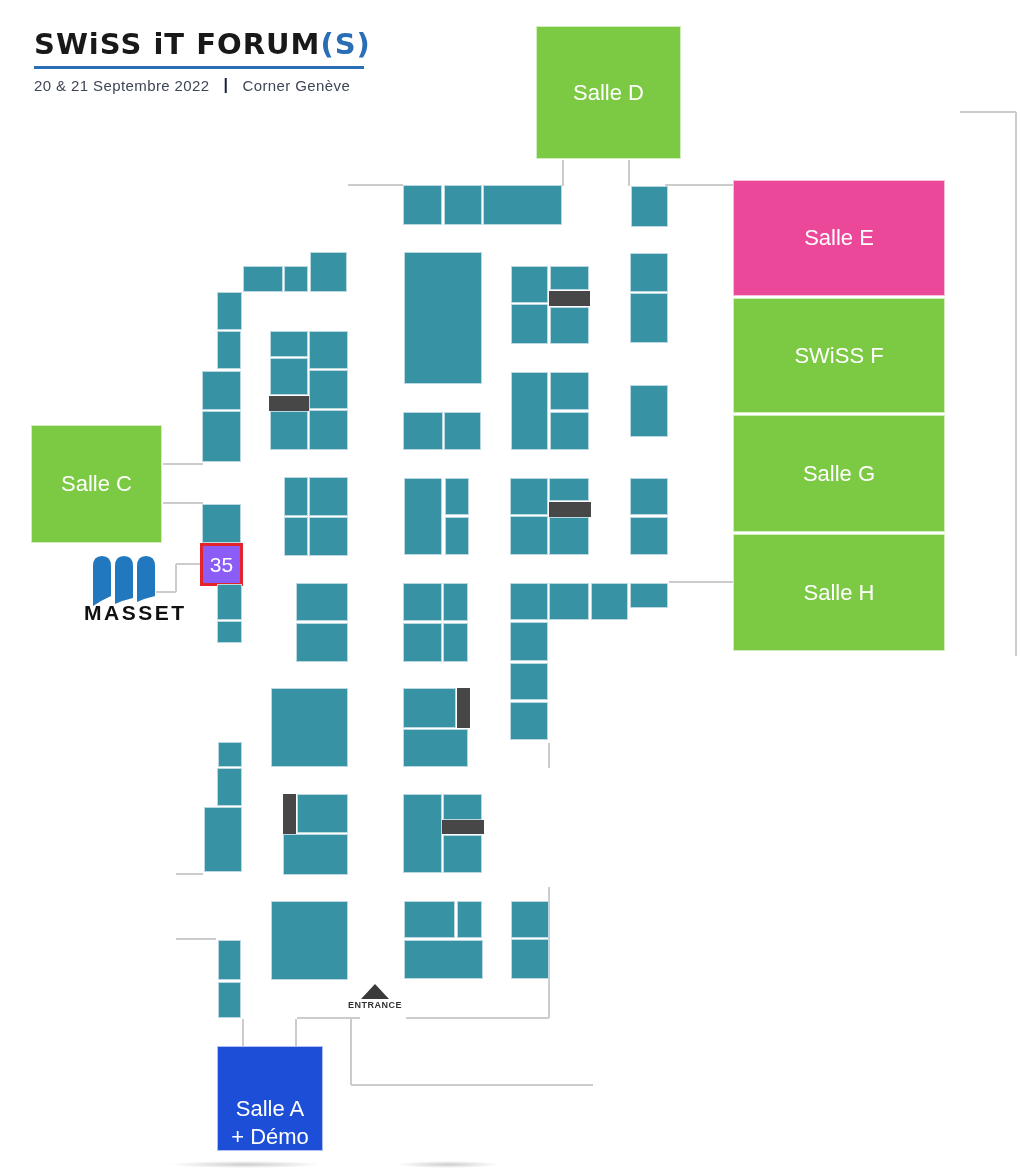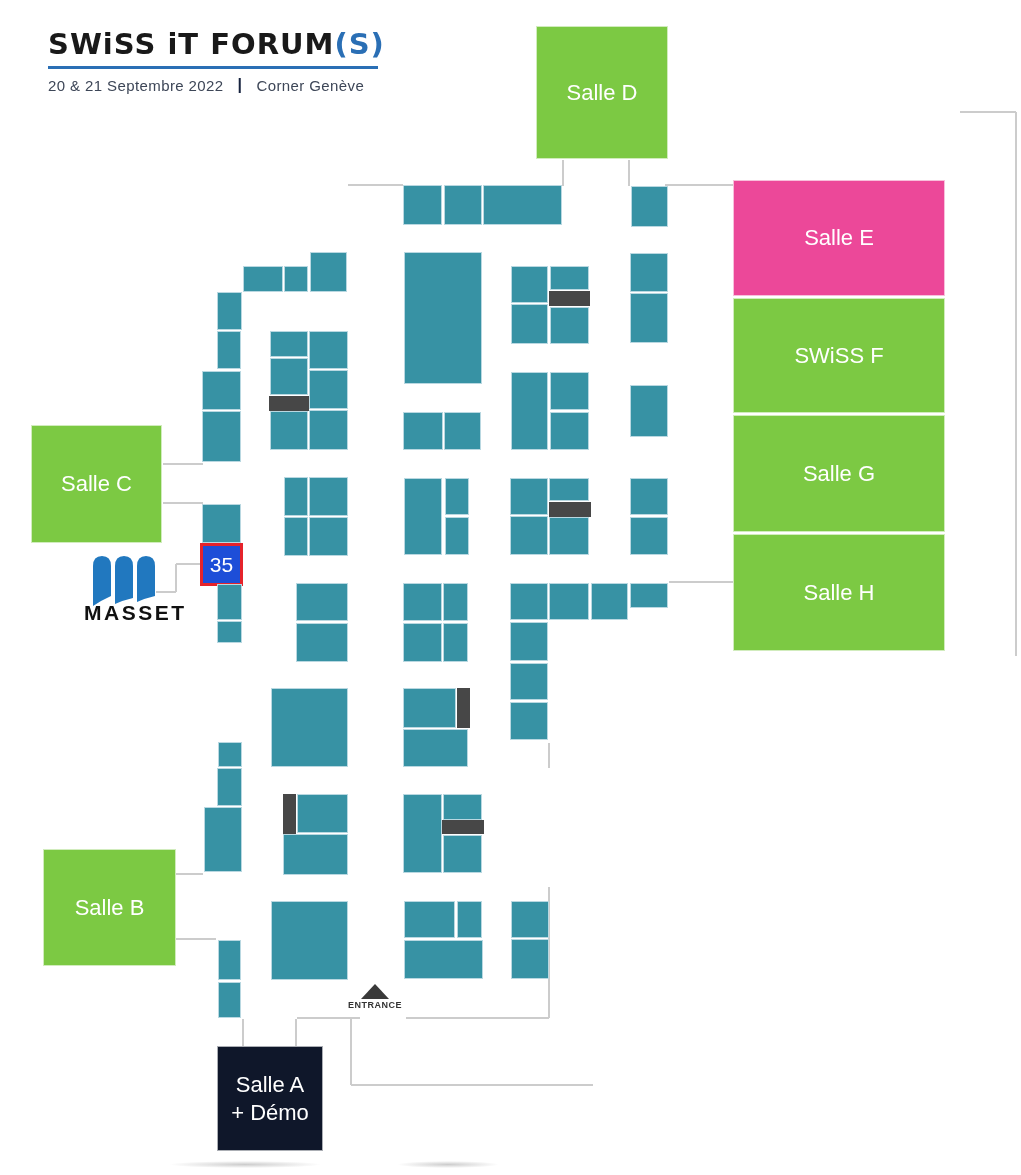--- a/index.html
+++ b/index.html
@@ -9,35 +9,35 @@
   }
   #walls-svg{position:absolute;left:0;top:0;width:1021px;height:1175px;pointer-events:none;}
   .room{
     position:absolute;display:flex;align-items:center;justify-content:center;
     color:#ffffff;font-size:22px;text-align:center;white-space:pre-line;line-height:1.25;
     border:1px solid rgba(255,255,255,.65);box-sizing:border-box;
   }
   .booth{position:absolute;box-sizing:border-box;border:1.5px solid #b9d8e1;}
   .furniture{position:absolute;}
   
-  #header{position:absolute;left:48px;top:27px;}
+  #header{position:absolute;left:34px;top:27px;}
   #logo-text{font-family:"DejaVu Sans","Liberation Sans",sans-serif;font-weight:700;
     font-size:29px;letter-spacing:1px;color:#191919;white-space:nowrap;}
   #logo-text .accent{color:#2a6fb5;}
   #logo-underline{width:330px;height:3px;background:#2a6fb5;margin-top:5px;}
   #logo-sub{margin-top:7px;font-size:15px;color:#3d4657;letter-spacing:.4px;
     display:flex;align-items:center;white-space:nowrap;}
   #logo-sub .sep{font-weight:700;color:#16233f;margin:0 14px;font-size:16px;}
   
   #masset-logo{position:absolute;left:93px;top:556px;}
   #masset-name{position:absolute;left:84px;top:601px;width:130px;font-size:21px;font-weight:700;
     letter-spacing:2.5px;color:#111111;}
   #booth35{
     position:absolute;left:200px;top:543px;width:43px;height:43px;box-sizing:border-box;
-    background:#1d4ed8;border:3px solid #e5232b;color:#ffffff;font-size:21px;
+    background:#8b5cf6;border:3px solid #e5232b;color:#ffffff;font-size:21px;
     display:flex;align-items:center;justify-content:center;
   }
   
   #entrance-arrow{position:absolute;left:361px;top:984px;width:0;height:0;
     border-left:14px solid transparent;border-right:14px solid transparent;
     border-bottom:15px solid #3a3a3a;}
   #entrance-label{position:absolute;left:340px;top:1000px;width:70px;text-align:center;
     font-size:9px;font-weight:700;letter-spacing:.5px;color:#333333;}
   .floor-shadow{position:absolute;height:7px;border-radius:50%;
     background:radial-gradient(ellipse at center, rgba(110,110,110,.35), rgba(0,0,0,0) 72%);}
@@ -183,22 +183,21 @@
     <div class="booth" style="left: 457px; top: 901px; width: 25px; height: 37px; background: rgb(55, 146, 164);"></div>
     <div class="booth" style="left: 404px; top: 940px; width: 79px; height: 39px; background: rgb(55, 146, 164);"></div>
     <div class="booth" style="left: 511px; top: 901px; width: 38px; height: 37px; background: rgb(55, 146, 164);"></div>
     <div class="booth" style="left: 511px; top: 939px; width: 38px; height: 40px; background: rgb(55, 146, 164);"></div>
     <div class="furniture" style="left: 549px; top: 291px; width: 41px; height: 15px; background: rgb(71, 71, 71);"></div>
     <div class="furniture" style="left: 269px; top: 396px; width: 40px; height: 15px; background: rgb(71, 71, 71);"></div>
     <div class="furniture" style="left: 549px; top: 502px; width: 42px; height: 15px; background: rgb(71, 71, 71);"></div>
     <div class="furniture" style="left: 457px; top: 688px; width: 13px; height: 40px; background: rgb(71, 71, 71);"></div>
     <div class="furniture" style="left: 283px; top: 794px; width: 13px; height: 40px; background: rgb(71, 71, 71);"></div>
     <div class="furniture" style="left: 442px; top: 820px; width: 42px; height: 14px; background: rgb(71, 71, 71);"></div>
-    <div class="room" style="left: 536px; top: 26px; width: 132px; height: 133px; background: rgb(124, 201, 67);"><span>Salle D</span></div>
+    <div class="room" style="left: 536px; top: 26px; width: 145px; height: 133px; background: rgb(124, 201, 67);"><span>Salle D</span></div>
     <div class="room" style="left: 733px; top: 180px; width: 212px; height: 116px; background: #ec4899;"><span>Salle E</span></div>
     <div class="room" style="left: 733px; top: 298px; width: 212px; height: 115px; background: rgb(124, 201, 67);"><span>SWiSS F</span></div>
     <div class="room" style="left: 733px; top: 415px; width: 212px; height: 117px; background: rgb(124, 201, 67);"><span>Salle G</span></div>
     <div class="room" style="left: 31px; top: 425px; width: 131px; height: 118px; background: rgb(124, 201, 67);"><span>Salle C</span></div>
     <div class="room" style="left: 733px; top: 534px; width: 212px; height: 117px; background: rgb(124, 201, 67);"><span>Salle H</span></div>
-    <div class="room" style="left: 43px; top: 849px; width: 133px; height: 117px; background: rgb(124, 201, 67);"><span>Salle B</span></div>
-    <div class="room" style="left: 217px; top: 1046px; width: 106px; height: 105px; background: #0f172a;"><span>Salle A
+    <div class="room" style="left: 217px; top: 1046px; width: 106px; height: 105px; background: #1d4ed8; align-items: flex-end;"><span>Salle A
 + Démo</span></div>
   </div>
 
 </body></html>

